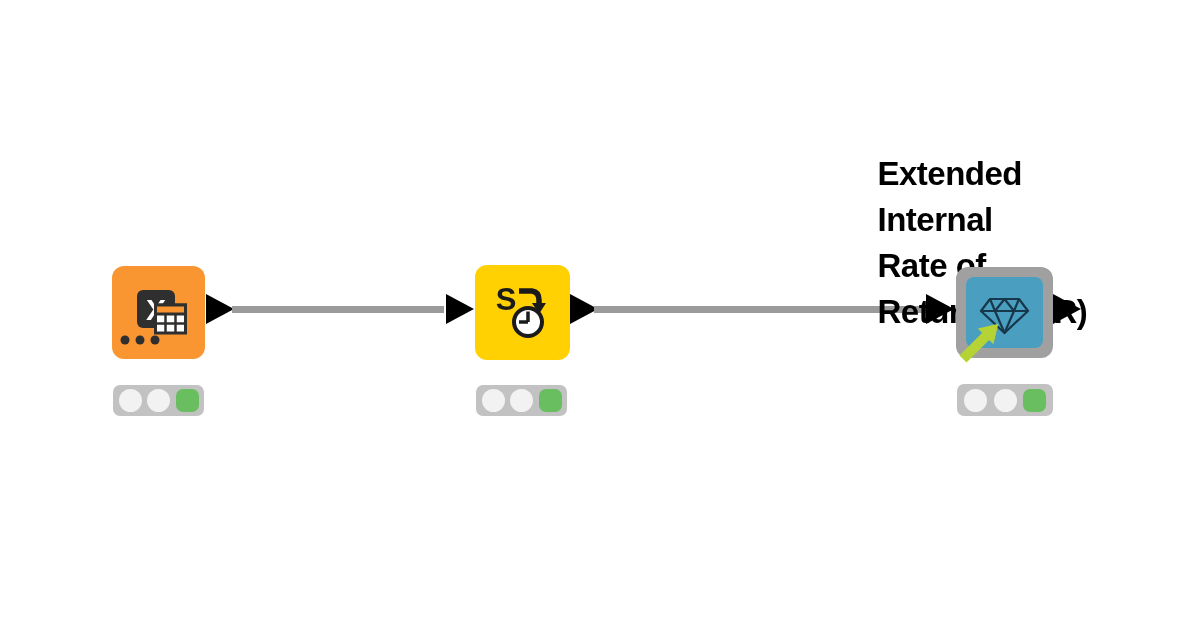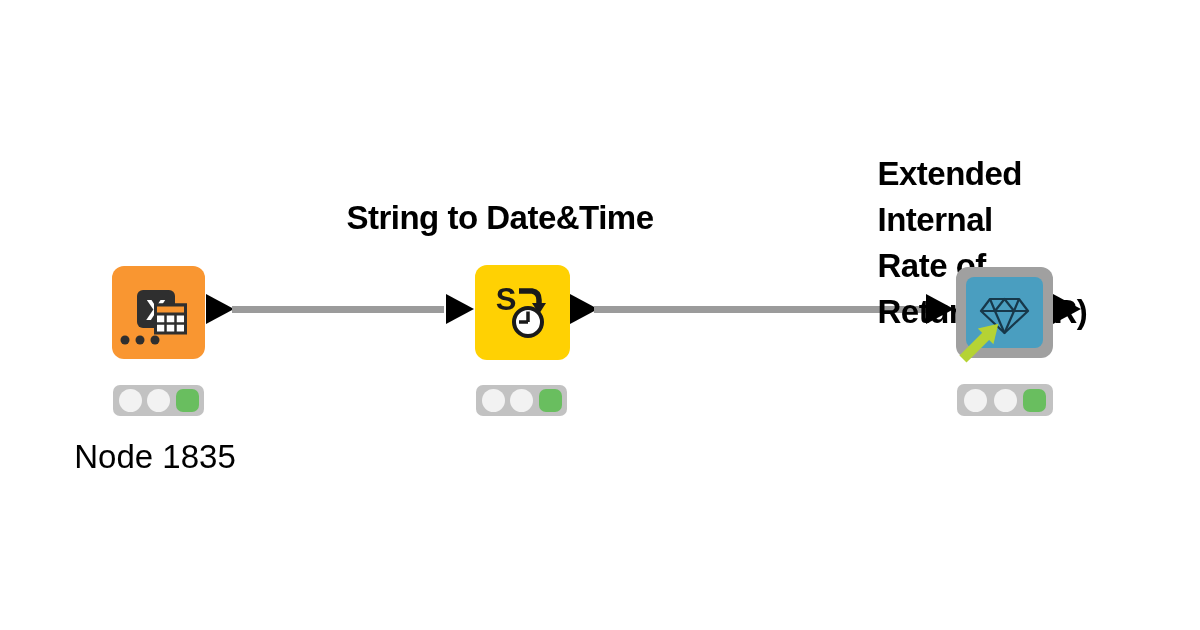--- a/index.html
+++ b/index.html
@@ -103,25 +103,23 @@
   </div>
 
   <div class="port" style="left:206px;top:294px;"></div>
 
   <div class="traffic-light" style="left:113px;top:385px;width:91px;height:31px;">
     <div class="light light-off"></div>
     <div class="light light-off"></div>
     <div class="light light-green"></div>
   </div>
 
-  <div class="node-label" style="left:155px;top:434px;">Node 1835</div>
 
   <div class="conn" style="left:232px;top:306px;width:212px;"></div>
 
-  <div class="node-title" style="left:500px;top:195px;">String to Date&amp;Time</div>
 
   <div class="port" style="left:446px;top:294px;"></div>
 
   <div class="node-body manipulator" style="left:475px;top:265px;width:95px;height:95px;">
     <svg width="95" height="95" viewBox="0 0 95 95">
       <text x="31" y="45" font-size="31" font-weight="800" fill="#1A1A1A" text-anchor="middle" font-family="Liberation Sans, sans-serif">S</text>
       <path d="M 44 26 h 13 q 7 1 7 9 l 0 5" fill="none" stroke="#1A1A1A" stroke-width="5.5"></path>
       <polygon points="57,38 71,38 64,49" fill="#1A1A1A"></polygon>
       <circle cx="53" cy="57" r="14" fill="#FFFFFF" stroke="#1A1A1A" stroke-width="4"></circle>
       <line x1="53" y1="57" x2="53" y2="46.5" stroke="#1A1A1A" stroke-width="3.5"></line>

